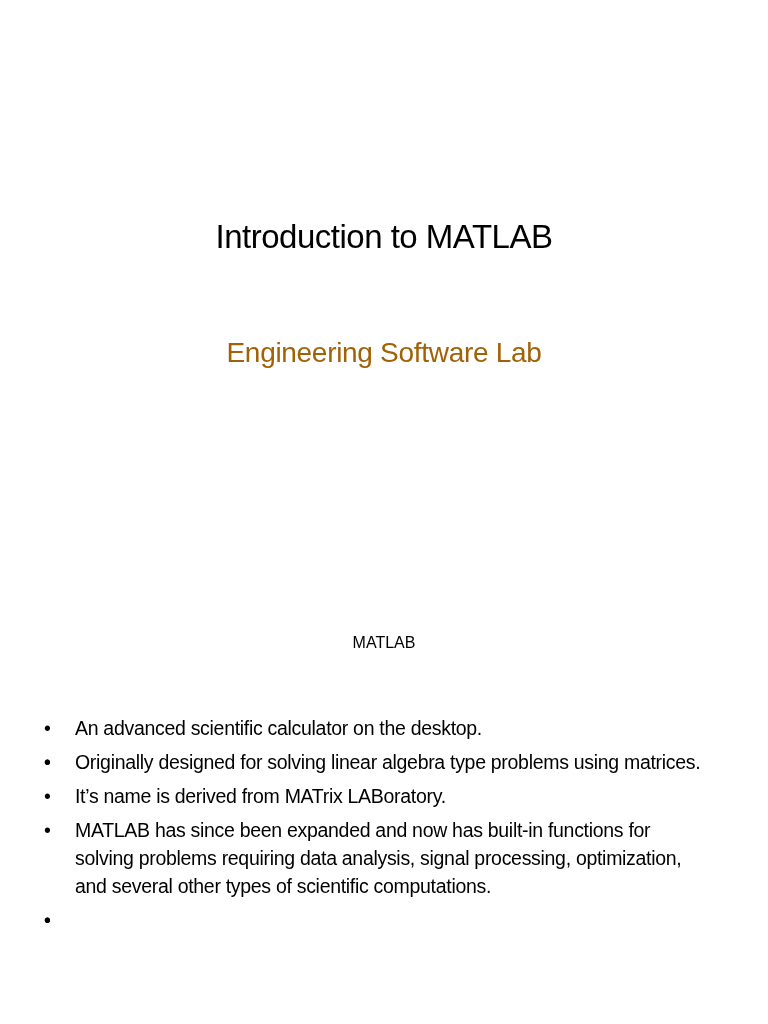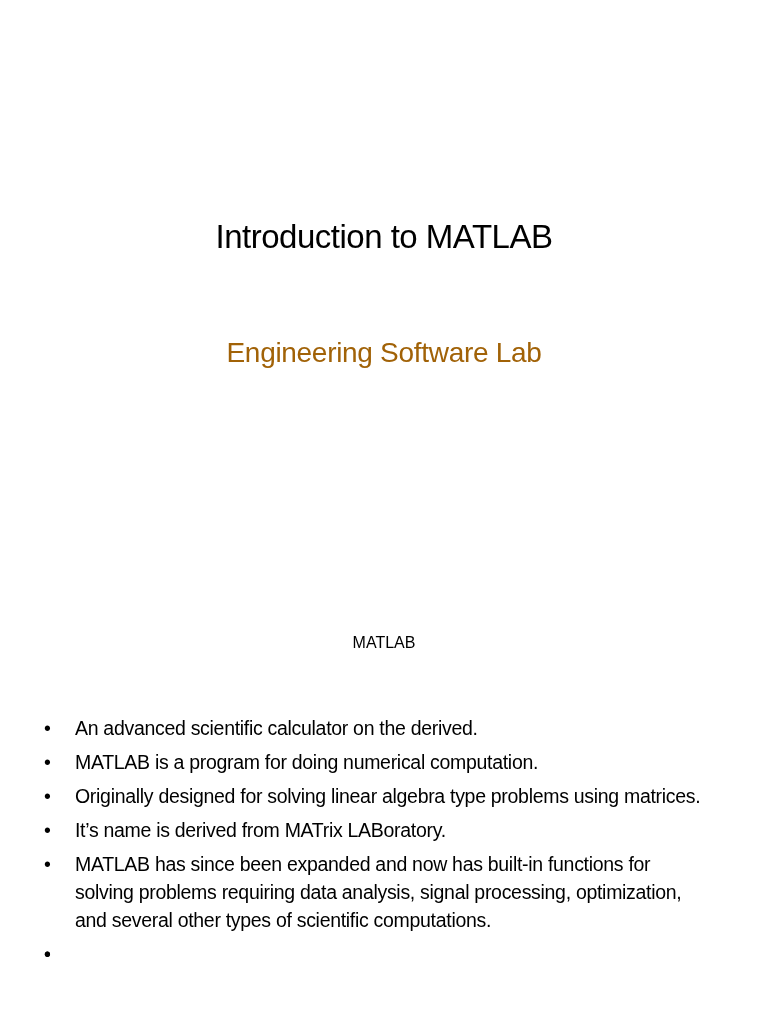--- a/index.html
+++ b/index.html
@@ -21,21 +21,21 @@
 <div class="slide" id="slide-1">
   <div class="title">Introduction to MATLAB</div>
   <div class="subtitle">
     <div>Engineering Software Lab</div>
   </div>
 </div>
 
 <div class="slide" id="slide-2">
   <div class="s2-title">MATLAB</div>
   <ul class="bullets">
-    <li><span class="dot">•</span><span>An advanced scientific calculator on the derived.</span></li>
-    <li><span class="dot">•</span><span>MATLAB is a program for doing numerical computation.</span></li>
+    <li><span class="dot">•</span><span>An advanced scientific calculator on the desktop.</span></li>
+    <li><span class="dot">•</span></li>
     <li><span class="dot">•</span><span>Originally designed for solving linear algebra type problems using matrices.</span></li>
     <li><span class="dot">•</span><span>It’s name is derived from MATrix LABoratory.</span></li>
     <li><span class="dot">•</span><span>MATLAB  has since been expanded and now has built-in functions for solving problems requiring data analysis, signal processing, optimization, and several other types of scientific computations.</span></li>
     <li><span class="dot">•</span></li>
     <li><span class="dot">•</span></li>
   </ul>
 </div>
 
 </body></html>

